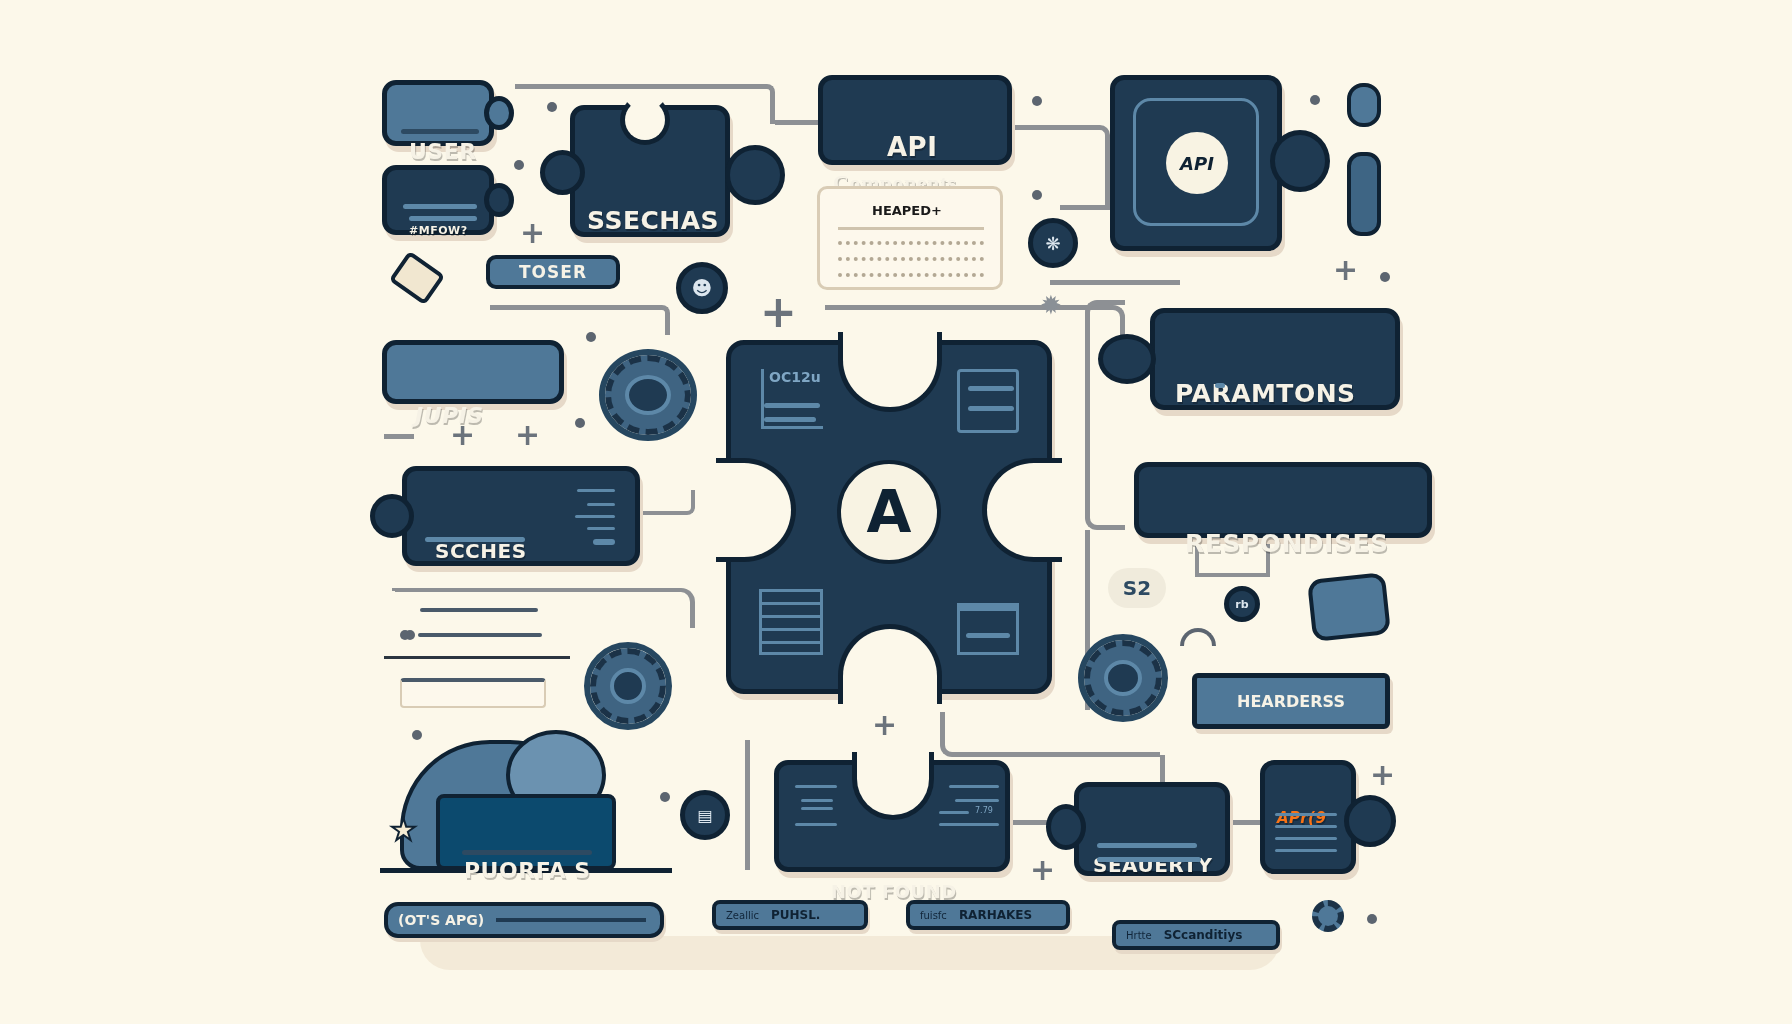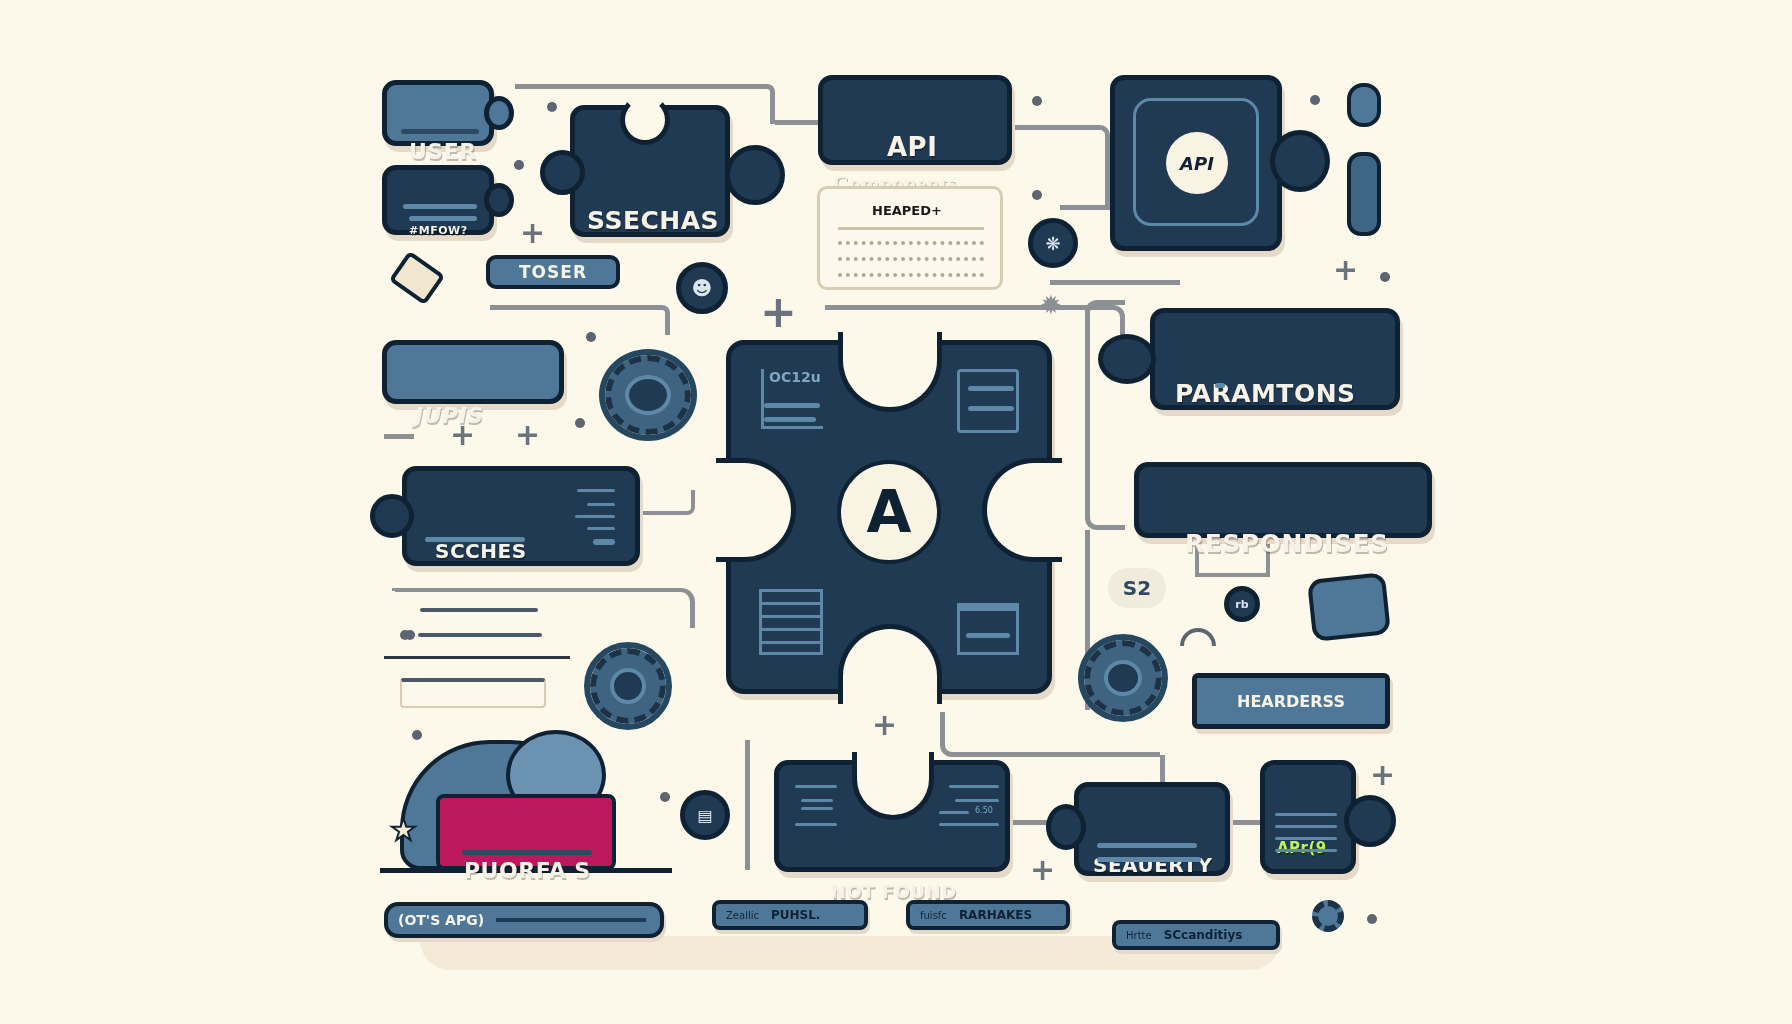--- a/index.html
+++ b/index.html
@@ -236,50 +236,50 @@
 <div class="abs" style="left:384px;top:656px;width:186px;height:3px;background:#2b3540;"></div>
 <div class="abs" style="left:400px;top:678px;width:146px;height:30px;border:2px solid #d9ccb5;border-top:4px solid #4a5a6a;border-radius:4px;background:#fdf8ec;"></div>
 
 <div class="gear" style="left:590px;top:648px;width:76px;height:76px;">
     <div class="inner"></div>
   </div>
 
 <div class="abs" style="left:400px;top:740px;width:200px;height:130px;background:#4f7898;border:4px solid #0f2233;border-radius:90px 90px 20px 20px;"></div>
 <div class="abs" style="left:506px;top:730px;width:100px;height:90px;background:#6b92b0;border:4px solid #0f2233;border-radius:50%;"></div>
 <div class="abs" style="left:380px;top:868px;width:292px;height:5px;background:#0f2233;"></div>
-<div class="abs" style="left:436px;top:794px;width:180px;height:76px;border:4px solid #0f2233;border-radius:8px;background:#be185d;">
+<div class="abs" style="left:436px;top:794px;width:180px;height:76px;border:4px solid #0f2233;border-radius:8px;background:#0c4a6e;">
   <span class="label" style="left:24px;top:16px;font-size:22px;">PUORFA S</span>
   <div class="bar dk" style="left:22px;top:52px;width:130px;"></div>
 </div>
 <div class="abs" style="left:390px;top:812px;font-size:30px;color:#f4ebd2;-webkit-text-stroke:2px #0f2233;">★</div>
 <div class="circle-icon" style="left:680px;top:790px;width:50px;height:50px;font-size:16px;">▤</div>
 
 <div class="piece dark" style="left:774px;top:760px;width:236px;height:112px;">
   <span class="label" style="left:52px;top:72px;font-size:18px;">NOT FOUND</span>
   <div class="bar" style="left:16px;top:20px;width:42px;height:3px;"></div>
   <div class="bar" style="left:22px;top:34px;width:32px;height:3px;"></div>
   <div class="bar" style="left:22px;top:42px;width:32px;height:3px;"></div>
   <div class="bar" style="left:16px;top:58px;width:42px;height:3px;"></div>
   <div class="bar" style="left:170px;top:20px;width:50px;height:3px;"></div>
   <div class="bar" style="left:176px;top:34px;width:44px;height:3px;"></div>
   <div class="bar" style="left:160px;top:46px;width:30px;height:3px;"></div>
-  <span style="position:absolute;left:196px;top:41px;font-size:8px;color:#7fa6c4;">6.50</span>
+  <span style="position:absolute;left:196px;top:41px;font-size:8px;color:#7fa6c4;">7.79</span>
   <div class="bar" style="left:160px;top:58px;width:60px;height:3px;"></div>
 </div>
 <div class="knob" style="left:852px;top:752px;width:82px;height:68px;background:#fcf8ea;border-radius:0 0 41px 41px;border-top:none;"></div>
 
 <div class="piece dark" style="left:1074px;top:782px;width:156px;height:94px;">
   <span class="label" style="left:14px;top:22px;font-size:20px;">SEAUERTY</span>
   <div class="bar" style="left:18px;top:56px;width:100px;"></div>
   <div class="bar" style="left:18px;top:70px;width:104px;"></div>
 </div>
 <div class="knob dark" style="left:1046px;top:804px;width:40px;height:46px;"></div>
 
 <div class="piece dark" style="left:1260px;top:760px;width:96px;height:114px;">
-  <span class="label" style="left:12px;top:30px;font-size:15px;color:#bef264;">APr(9</span>
+  <span class="label" style="left:12px;top:0;font-size:15px;color:#f97316;font-style:italic;">APr(9</span>
   <div class="bar" style="left:10px;top:48px;width:62px;height:3px;"></div>
   <div class="bar" style="left:10px;top:60px;width:62px;height:3px;"></div>
   <div class="bar" style="left:10px;top:72px;width:62px;height:3px;"></div>
   <div class="bar" style="left:10px;top:84px;width:62px;height:3px;"></div>
 </div>
 <div class="knob dark" style="left:1344px;top:795px;width:52px;height:52px;"></div>
 
 <div class="pill" style="left:384px;top:902px;width:280px;height:36px;border-radius:14px;color:#f6f2e6;">
   <span style="font-size:14px;">(OT'S APG)</span>
   <div style="flex:1;height:4px;background:#1f3a52;margin-right:14px;"></div>

